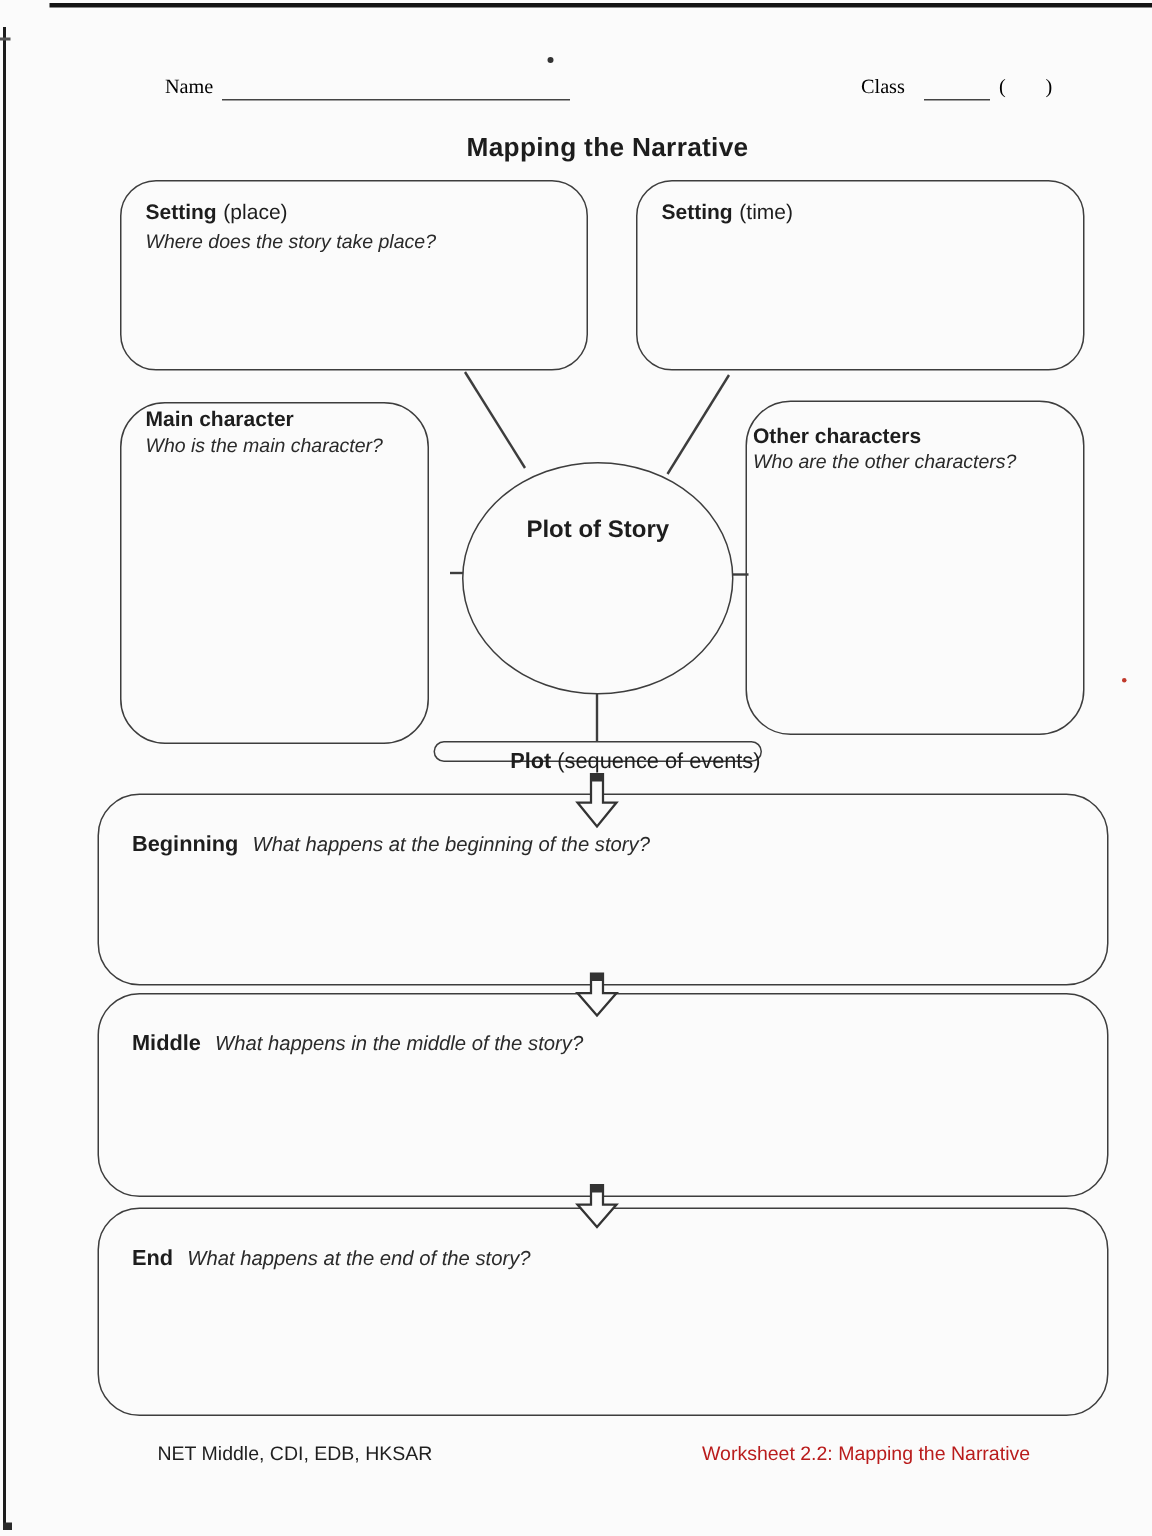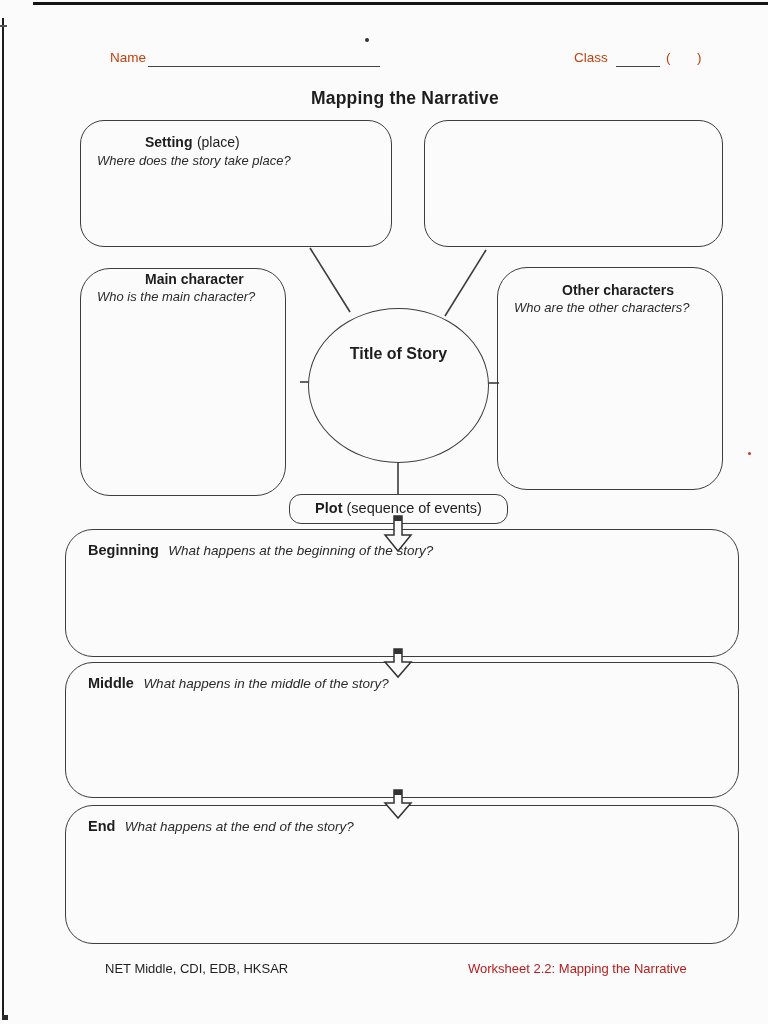--- a/index.html
+++ b/index.html
@@ -18,21 +18,21 @@
   }
   
   .scan-left   { position: absolute; left: 2px; top: 18px; width: 2px; height: 1000px; background: #1c1c1c; }
   .scan-top    { position: absolute; left: 33px; top: 2px; width: 735px; height: 3px; background: #141414; }
   .scan-corner { position: absolute; left: 0; top: 25px; width: 7px; height: 2px; background: #555; }
   .scan-dot-bl { position: absolute; left: 2px; top: 1015px; width: 6px; height: 5px; background: #2a2a2a; }
   .tiny-dot    { position: absolute; left: 365px; top: 38px; width: 4px; height: 4px; background: #333; border-radius: 50%; }
   .red-speck   { position: absolute; left: 748px; top: 452px; width: 3px; height: 3px; background: #c0392b; border-radius: 50%; }
 
   
-  .hdr-label { position: absolute; font-size: 13.5px; color: #c2410c; }
+  .hdr-label { position: absolute; font-size: 13.5px; color: #000000; font-family: Liberation Serif, serif; }
   .name-label  { left: 110px; top: 50px; }
   .class-label { left: 574px; top: 50px; }
   .blank-line  { position: absolute; border-bottom: 1.5px solid #444; }
   .name-line   { left: 148px; top: 50px; width: 232px; height: 17px; }
   .class-line  { left: 616px; top: 50px; width: 44px; height: 17px; }
   .paren-open  { left: 666px; top: 50px; }
   .paren-close { left: 697px; top: 50px; }
 
   .doc-title {
     position: absolute; left: 0; top: 88px; width: 810px;
@@ -40,49 +40,49 @@
     letter-spacing: 0.2px;
   }
 
   
   .mbox {
     position: absolute;
     border: 1.6px solid #3d3d3d;
     background: transparent;
     z-index: 2;
   }
-  .mbox .box-title { font-weight: bold; font-size: 14px; color: #1d1d1d; margin-left: 48px; }
+  .mbox .box-title { font-weight: bold; font-size: 14px; color: #1d1d1d; }
   .mbox .box-sub   { font-weight: normal; font-size: 14px; color: #1d1d1d; }
   .mbox .box-q     { font-style: italic; font-size: 13px; color: #2a2a2a; margin-top: 2px; }
 
   .setting-place { left: 80px;  top: 120px; width: 312px; height: 127px; border-radius: 24px; padding: 12px 16px; }
   .setting-time  { left: 424px; top: 120px; width: 299px; height: 127px; border-radius: 24px; padding: 12px 16px; }
   .main-char     { left: 80px;  top: 268px; width: 206px; height: 228px; border-radius: 30px; padding: 2px 16px; }
-  .other-chars   { left: 497px; top: 267px; width: 226px; height: 223px; border-radius: 30px; padding: 14px 16px; }
+  .other-chars   { left: 497px; top: 267px; width: 226px; height: 223px; border-radius: 30px; padding: 14px 4px; }
 
   .center-circle {
     position: absolute; left: 308px; top: 308px; width: 181px; height: 155px;
     border: 1.6px solid #3d3d3d; border-radius: 50%;
     background: #fbfbfb; z-index: 2;
     text-align: center; padding-top: 36px;
     font-weight: bold; font-size: 16px; color: #1d1d1d;
   }
 
   .plot-box {
-    position: absolute; left: 289px; top: 494px; width: 219px; height: 30px;
+    position: absolute; left: 289px; top: 494px; width: 219px; height: 14px;
     border: 1.6px solid #3d3d3d; border-radius: 12px; background: #fbfbfb;
-    z-index: 2; text-align: center; line-height: 27px; font-size: 14.5px; color: #1d1d1d;
+    z-index: 2; text-align: right; line-height: 27px; font-size: 14.5px; color: #1d1d1d;
   }
   .plot-box .box-title { font-weight: bold; }
 
   
   .seq-box {
     position: absolute; left: 65px; width: 674px;
     border: 1.7px solid #3d3d3d; border-radius: 28px;
-    background: transparent; z-index: 2; padding: 11px 22px;
+    background: transparent; z-index: 2; padding: 24px 22px;
   }
   .seq-begin  { top: 529px; height: 128px; }
   .seq-middle { top: 662px; height: 136px; }
   .seq-end    { top: 805px; height: 139px; }
   .seq-box .box-title { font-weight: bold; font-size: 14.5px; color: #1d1d1d; }
   .seq-box .box-q { font-style: italic; font-size: 13.5px; color: #2a2a2a; margin-left: 5px; }
 
   .footer-left  { position: absolute; left: 105px; top: 961px; font-size: 13px; color: #1f1f1f; }
   .footer-right { position: absolute; left: 468px; top: 961px; font-size: 13px; color: #b91c1c; }
 
@@ -121,34 +121,38 @@
 
   <div class="mbox setting-place">
     <div>
       <span class="box-title">Setting</span>
       <span class="box-sub">(place)</span>
     </div>
     <div class="box-q">Where does the story take place?</div>
   </div>
 
   <div class="mbox setting-time">
+    <div>
+      <span class="box-title">Setting</span>
+      <span class="box-sub">(time)</span>
+    </div>
   </div>
 
   <div class="mbox main-char">
     <div class="box-title">Main character</div>
     <div class="box-q">Who is the main character?</div>
   </div>
 
   <div class="mbox other-chars">
     <div class="box-title">Other characters</div>
     <div class="box-q">Who are the other characters?</div>
   </div>
 
   <div class="center-circle">
-    <span>Title of Story</span>
+    <span>Plot of Story</span>
   </div>
 
   <div class="plot-box">
     <span class="box-title">Plot</span>
     <span class="box-sub">(sequence of events)</span>
   </div>
 
   <div class="seq-box seq-begin">
     <span class="box-title">Beginning</span>
     <span class="box-q">What happens at the beginning of the story?</span>

